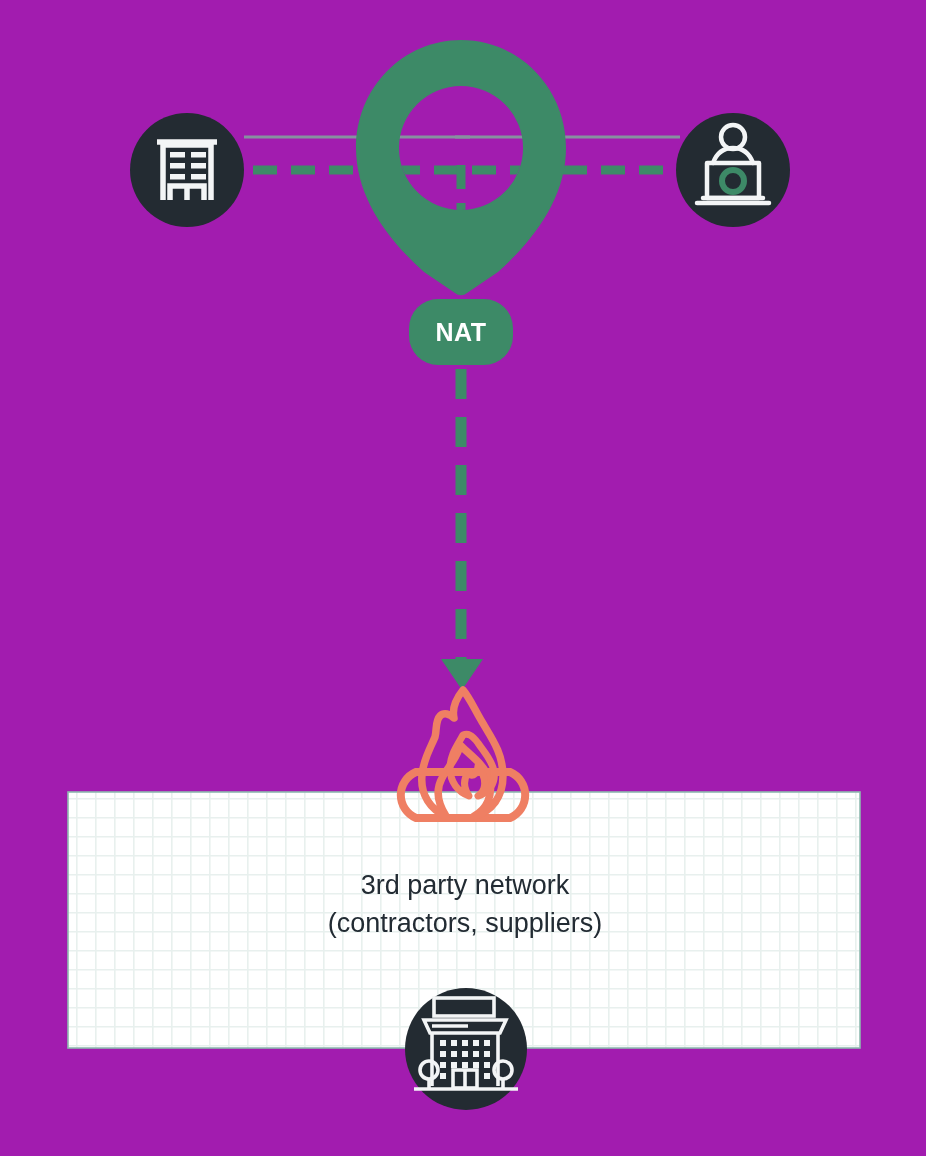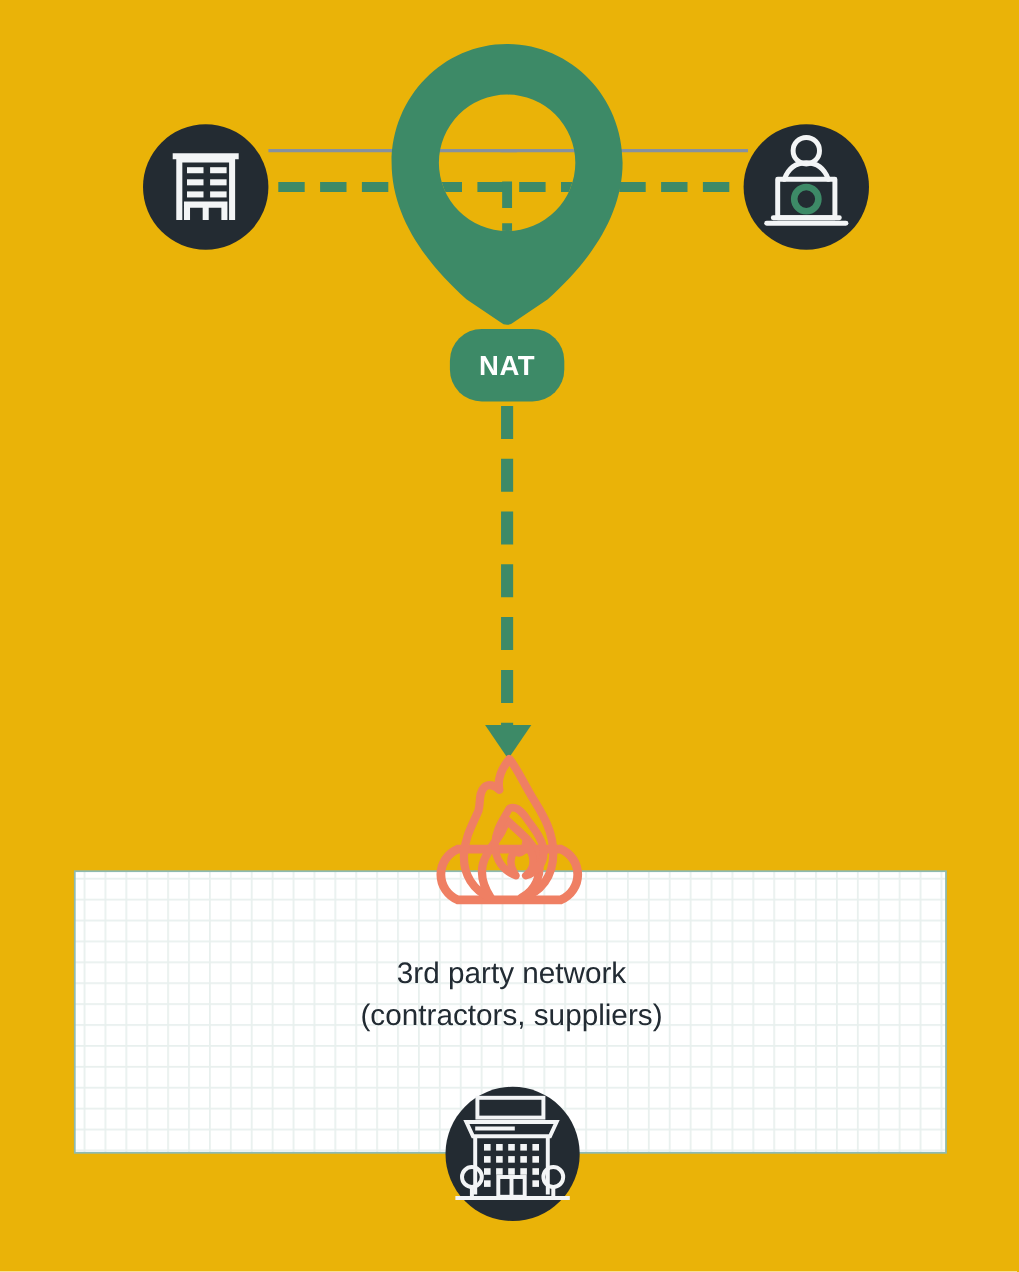--- a/index.html
+++ b/index.html
@@ -8,21 +8,21 @@
     padding: 0;
     background: #ffffff;
   }
   body {
     font-family: "Liberation Sans", "DejaVu Sans", sans-serif;
   }
   #canvas {
     position: relative;
     width: 926px;
     height: 1156px;
-    background: #eab308;
+    background: #a21caf;
     overflow: hidden;
   }
   #diagram-svg {
     position: absolute;
     top: 0;
     left: 0;
     width: 926px;
     height: 1156px;
   }
   .label-text {

